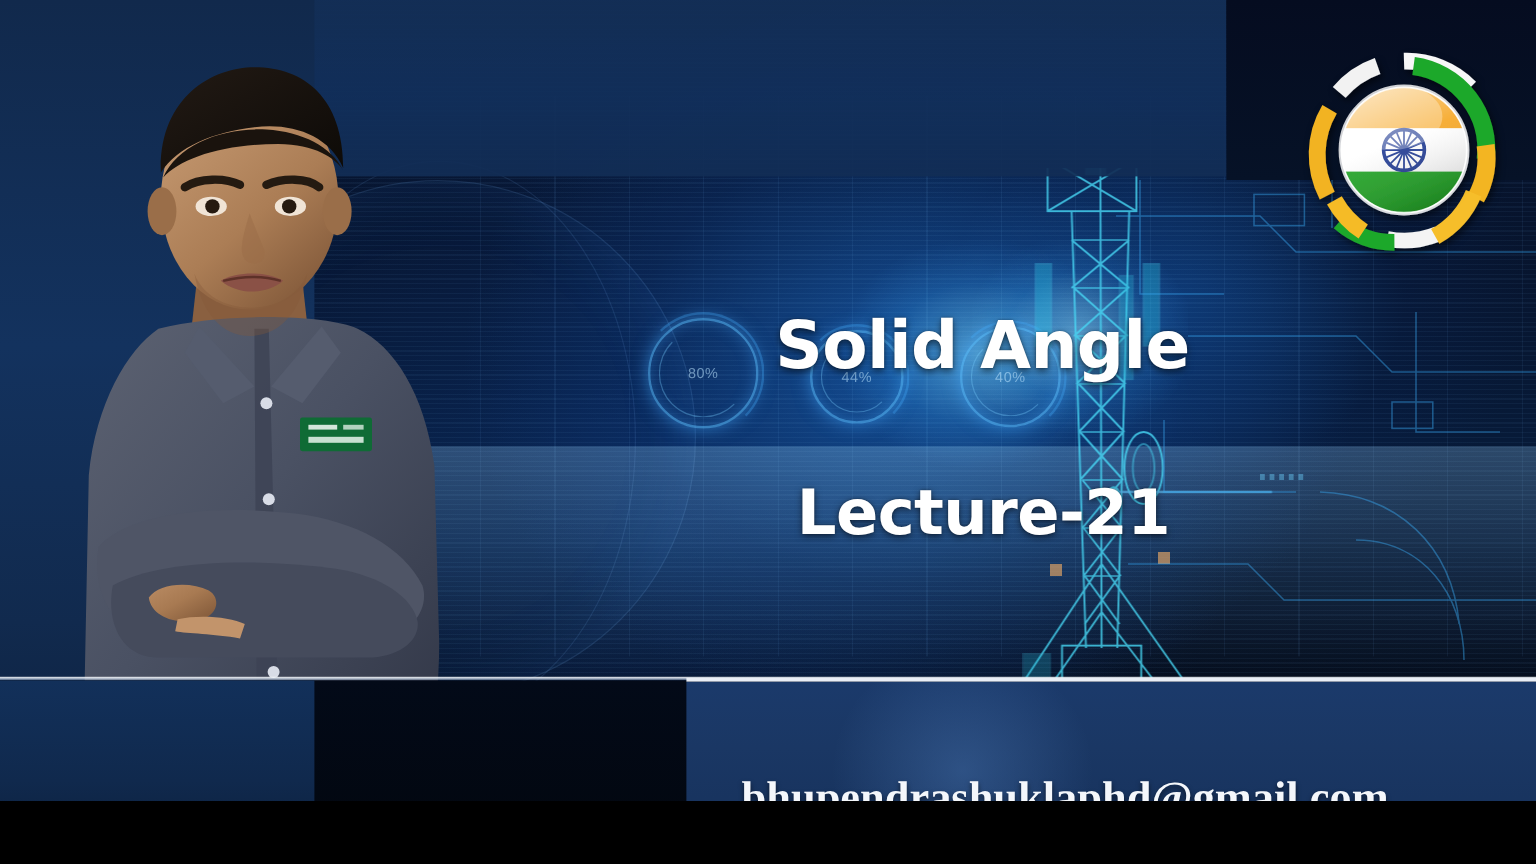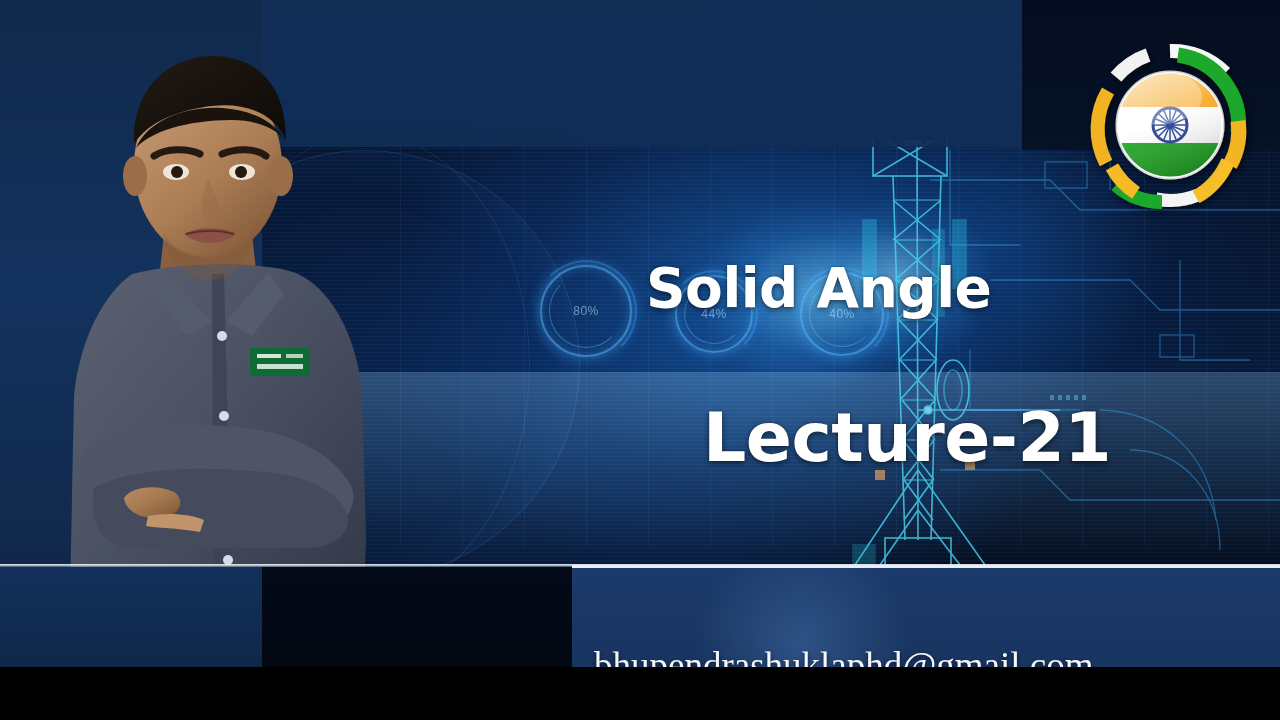--- a/index.html
+++ b/index.html
@@ -149,21 +149,21 @@
   .main-title, .sub-title {
     position:absolute;
     color:#ffffff;
     font-family:"DejaVu Sans", sans-serif;
     font-weight:bold;
     text-shadow:0 2px 6px rgba(0,0,0,.55), 0 0 2px rgba(0,0,0,.35);
     white-space:nowrap;
     letter-spacing:-0.5px;
   }
   .main-title { left:646px; top:256px; font-size:55px; }
-  .sub-title  { left:703px; top:398px; font-size:68px; }
+  .sub-title  { left:664px; top:398px; font-size:52px; }
 
   
   .name-banner {
     position:absolute; left:572px; top:565px; width:708px; height:142px;
     background:linear-gradient(180deg,#1b3a6b 0%, #1a3764 40%, #16315b 100%);
     border-top:3px solid #e9eef6;
     z-index:8;
     overflow:hidden;
   }
   .name-banner .sheen{
@@ -171,21 +171,21 @@
     background:radial-gradient(ellipse at center, rgba(120,180,255,.22) 0%, rgba(0,0,0,0) 70%);
   }
   .presenter-name, .presenter-email {
     position:absolute; left:22px;
     color:#f4f7fb;
     font-family:"Liberation Serif", serif;
     text-shadow:0 2px 4px rgba(0,0,0,.6);
     white-space:nowrap;
   }
   .presenter-name  { top:24px; font-size:35px; font-weight:bold; letter-spacing:.6px; }
-  .presenter-email { top:76px; font-size:37px; font-weight:normal; letter-spacing:0px; }
+  .presenter-email { top:76px; font-size:37px; font-weight:bold; letter-spacing:0px;margin-left:24px; }
 
   
   .bottom-strip {
     position:absolute; left:0; top:707px; width:1280px; height:13px;
     background:linear-gradient(90deg,#4e6b6b 0%, #6f8878 28%, #8d9b85 55%, #9aa791 78%, #b6bfae 100%);
     z-index:12;
   }
 
   
   .logo { position:absolute; left:1070px; top:25px; width:200px; height:200px; z-index:10; }

